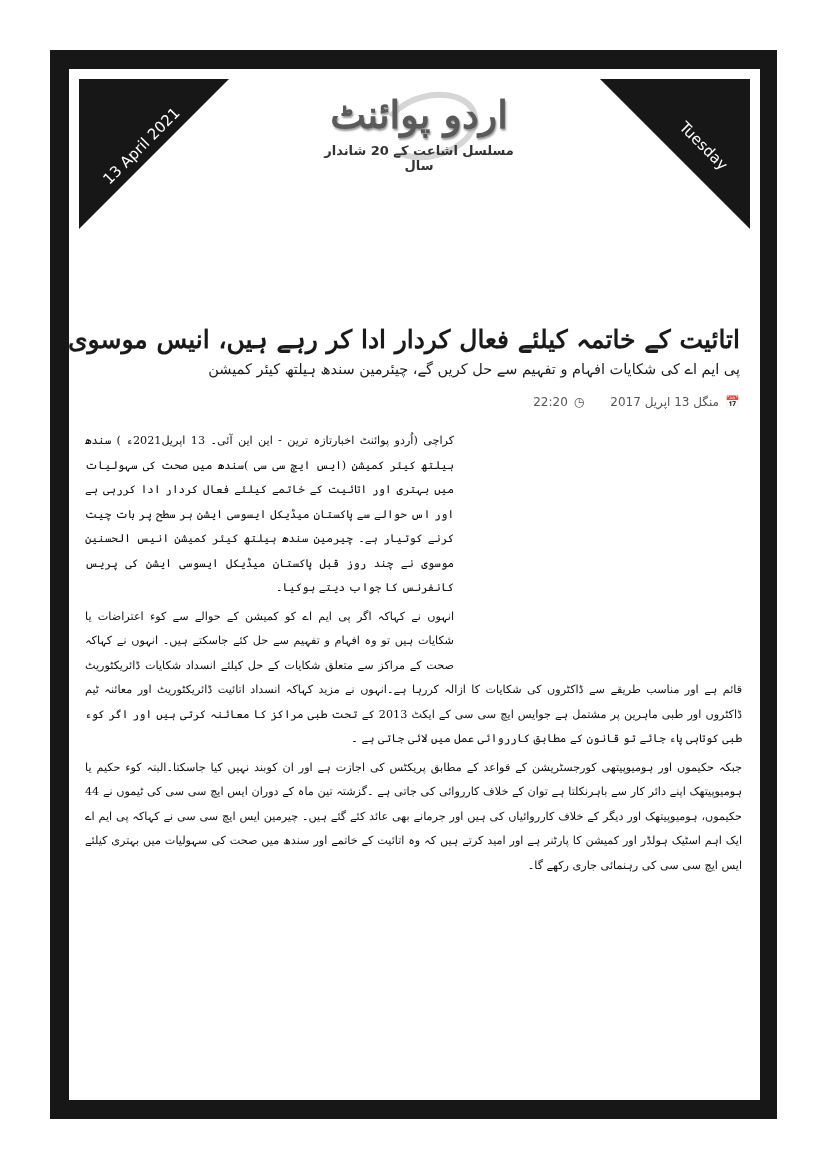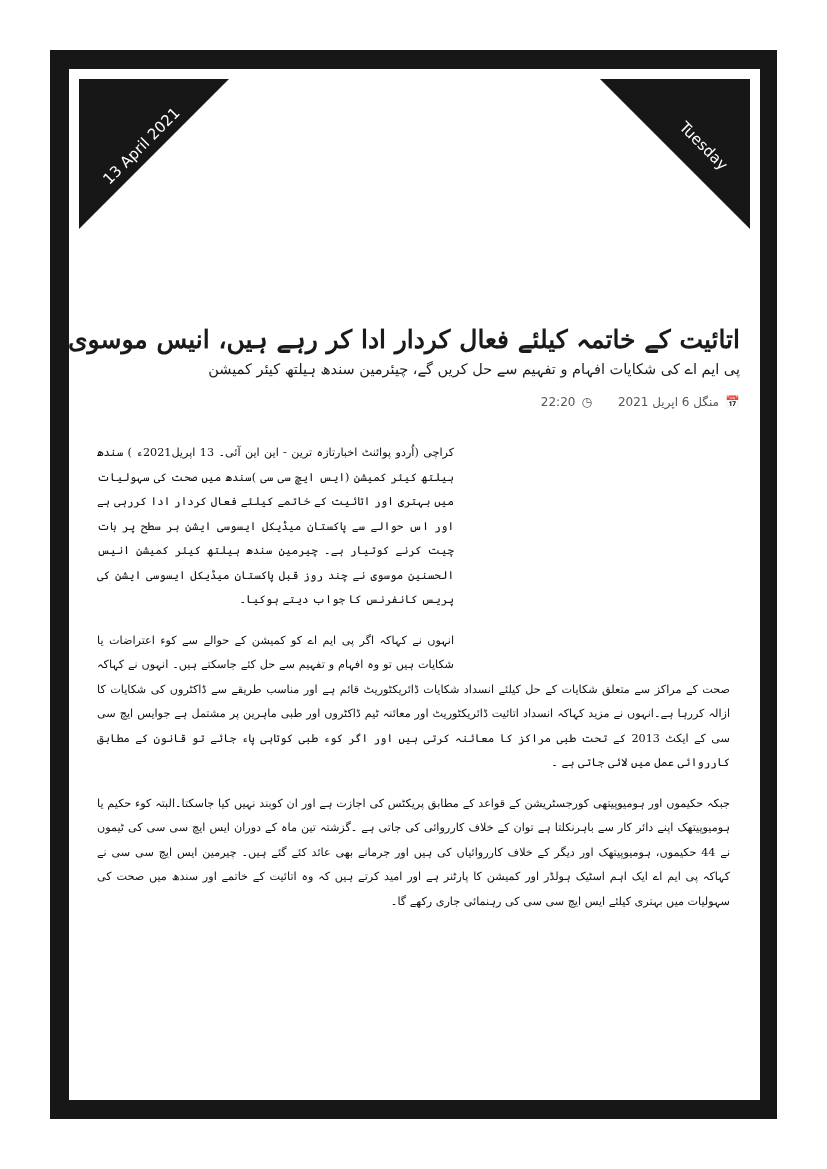--- a/index.html
+++ b/index.html
@@ -21,42 +21,47 @@
 
   .article { position: absolute; left: 0; top: 250px; width: 691px; direction: rtl; }
   .headline { position: absolute; right: 20px; top: 6px; font-family: "DejaVu Serif", serif; font-size: 25px; font-weight: bold; color: #1a1a1a; white-space: nowrap; }
   .subheadline { position: absolute; right: 20px; top: 42px; font-family: "DejaVu Serif", serif; font-size: 14.5px; color: #1a1a1a; white-space: nowrap; }
   .meta { position: absolute; right: 20px; top: 76px; font-size: 12px; color: #555; display: flex; align-items: center; gap: 6px; direction: rtl; white-space: nowrap; }
   .meta .icon { font-size: 12px; color: #555; }
   .meta .sep { width: 14px; }
 
   .body-text { position: absolute; right: 14px; top: 106px; width: 665px; font-family: "DejaVu Serif", serif; font-size: 11.2px; line-height: 24.5px; color: #111; text-align: justify; }
   .img-slot { float: right; width: 280px; height: 232px; margin-left: 12px; }
-  .body-text p { margin: 16px; }
+  .body-text p { margin: 4px; }
 </style>
 </head>
 <body>
 
 <div class="frame-outer"></div>
 <div class="frame-inner">
 
   <div class="corner corner-left">
     <span class="corner-text">13 April 2021</span>
   </div>
   <div class="corner corner-right">
     <span class="corner-text">Tuesday</span>
   </div>
 
+  <div class="logo">
+    <div class="logo-arc"></div>
+    <span class="logo-title">اردو پوائنٹ</span>
+    <span class="logo-tagline">مسلسل اشاعت کے 20 شاندار سال</span>
+  </div>
 
   <div class="article">
     <div class="headline">اتائیت کے خاتمہ کیلئے فعال کردار ادا کر رہے ہیں، انیس موسوی</div>
     <div class="subheadline">پی ایم اے کی شکایات افہام و تفہیم سے حل کریں گے، چیئرمین سندھ ہیلتھ کیئر کمیشن</div>
     <div class="meta">
       <span class="icon">📅</span>
-      <span>منگل 6 اپریل 2021</span>
+      <span>منگل 13 اپریل 2017</span>
       <span class="sep"></span>
       <span class="icon">◷</span>
       <span>22:20</span>
     </div>
 
     <div class="body-text">
       <div class="img-slot"></div>
       <p>کراچی (اُردو پوائنٹ اخبارتازہ ترین - این این آئی۔ 13 اپریل2021ء ) سندھ ہیلتھ کیئر کمیشن (ایس ایچ سی سی )سندھ میں صحت کی سہولیات میں بہتری اور اتائیت کے خاتمے کیلئے فعال کردار ادا کررہی ہے اور اس حوالے سے پاکستان میڈیکل ایسوسی ایشن ہر سطح پر بات چیت کرنے کوتیار ہے۔ چیرمین سندھ ہیلتھ کیئر کمیشن انیس الحسنین موسوی نے چند روز قبل پاکستان میڈیکل ایسوسی ایشن کی پریس کانفرنس کا جواب دیتے ہوکیا۔</p>
       <p>انہوں نے کہاکہ اگر پی ایم اے کو کمیشن کے حوالے سے کوء اعتراضات یا شکایات ہیں تو وہ افہام و تفہیم سے حل کئے جاسکتے ہیں۔ انہوں نے کہاکہ صحت کے مراکز سے متعلق شکایات کے حل کیلئے انسداد شکایات ڈائریکٹوریٹ قائم ہے اور مناسب طریقے سے ڈاکٹروں کی شکایات کا ازالہ کررہا ہے۔انہوں نے مزید کہاکہ انسداد اتائیت ڈائریکٹوریٹ اور معائنہ ٹیم ڈاکٹروں اور طبی ماہرین پر مشتمل ہے جوایس ایچ سی سی کے ایکٹ 2013 کے تحت طبی مراکز کا معائنہ کرتی ہیں اور اگر کوء طبی کوتاہی پاء جائے تو قانون کے مطابق کارروائی عمل میں لائی جاتی ہے ۔</p>
       <p>جبکہ حکیموں اور ہومیوپیتھی کورجسٹریشن کے قواعد کے مطابق پریکٹس کی اجازت ہے اور ان کوبند نہیں کیا جاسکتا۔البتہ کوء حکیم یا ہومیوپیتھک اپنے دائر کار سے باہرنکلتا ہے توان کے خلاف کارروائی کی جاتی ہے ۔گزشتہ تین ماہ کے دوران ایس ایچ سی سی کی ٹیموں نے 44 حکیموں، ہومیوپیتھک اور دیگر کے خلاف کارروائیاں کی ہیں اور جرمانے بھی عائد کئے گئے ہیں۔ چیرمین ایس ایچ سی سی نے کہاکہ پی ایم اے ایک اہم اسٹیک ہولڈر اور کمیشن کا پارٹنر ہے اور امید کرتے ہیں کہ وہ اتائیت کے خاتمے اور سندھ میں صحت کی سہولیات میں بہتری کیلئے ایس ایچ سی سی کی رہنمائی جاری رکھے گا۔</p>

